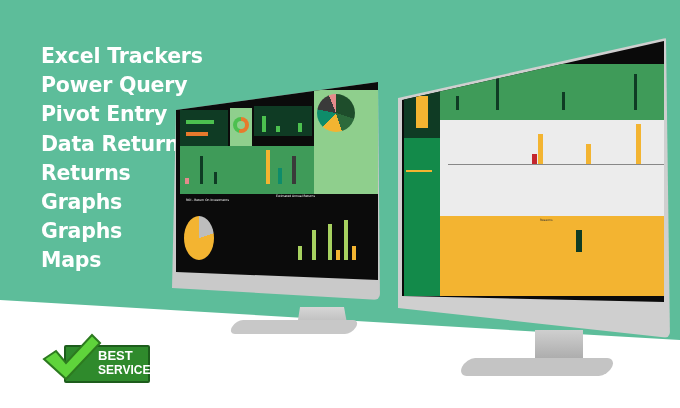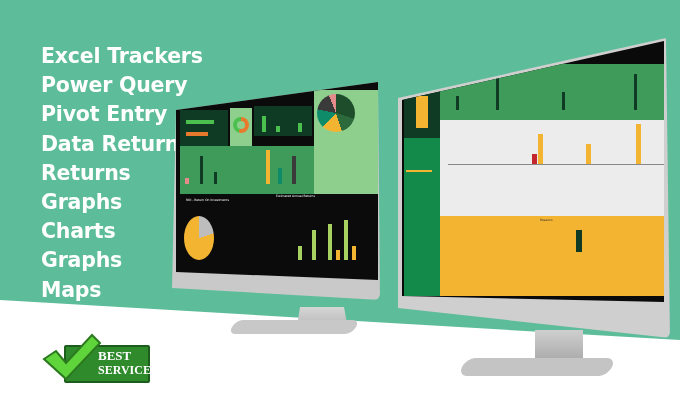--- a/index.html
+++ b/index.html
@@ -2,21 +2,21 @@
 <html><head>
 <meta charset="utf-8">
 <style>
 *{box-sizing:border-box;margin:0;padding:0}
 body{width:680px;height:408px;overflow:hidden;font-family:"DejaVu Sans",sans-serif;background:#fff;position:relative}
 .bg{position:absolute;left:0;top:0;width:680px;height:408px;background:#5dbd9a;clip-path:polygon(0 0,680px 0,680px 340px,0 300px)}
 .features{position:absolute;left:41px;top:42px;color:#fff;font-weight:bold;font-size:20.5px;line-height:29.2px;letter-spacing:-0.2px}
 .features div{white-space:nowrap}
 .badge{position:absolute;left:42px;top:333px;width:110px;height:52px}
 .badge-box{position:absolute;left:22px;top:12px;width:86px;height:38px;background:#2f8a2c;border:2px solid #1d5d1c;border-radius:2px}
-.badge-text{position:absolute;left:56px;top:15px;color:#fff;font-weight:bold;font-size:13px;line-height:15px;font-family:Liberation Serif, serif}
+.badge-text{position:absolute;left:56px;top:15px;color:#fff;font-weight:bold;font-size:13px;line-height:15px;font-family:Liberation Sans, sans-serif}
 .badge-text .s{font-size:12px}
 .badge-check{position:absolute;left:0;top:0;width:60px;height:52px}
 
 .mon1{position:absolute;left:172px;top:82px;width:208px;height:220px}
 .m1-frame{position:absolute;left:0;top:0;width:208px;height:218px;background:#c9c9c9;border-radius:6px;clip-path:polygon(4px 28px,206px 0,208px 218px,0 206px)}
 .m1-screen{position:absolute;left:0;top:0;width:208px;height:200px;background:#0b0b0b;clip-path:polygon(4px 28px,206px 0,206px 198px,4px 190px)}
 .m1-stand{position:absolute;left:292px;top:307px;width:60px;height:30px;background:linear-gradient(#d6d6d6,#a9a9a9);clip-path:polygon(8px 0,52px 0,56px 22px,4px 26px)}
 .m1-base{position:absolute;left:232px;top:320px;width:124px;height:14px;background:#c8c8c8;border-radius:8px;transform:skewX(-30deg)}
 
 .m2-frame{position:absolute;left:398px;top:38px;width:272px;height:300px;background:#cfcfcf;clip-path:polygon(0 60px,268px 0,272px 300px,0 270px);border-radius:6px}
@@ -31,21 +31,20 @@
 
 <div class="bg"></div>
 
 <div class="features">
   <div>Excel Trackers</div>
   <div>Power Query</div>
   <div>Pivot Entry</div>
   <div>Data Return</div>
   <div>Returns</div>
   <div>Graphs</div>
-  <div>Charts</div>
   <div>Graphs</div>
   <div>Maps</div>
 </div>
 
 <div class="badge">
   <div class="badge-box"></div>
   <svg class="badge-check" viewBox="0 0 60 52">
     <polygon points="2,26 14,18 24,30 50,2 58,10 24,46" fill="#5fd43b" stroke="#2c7a1f" stroke-width="2"></polygon>
   </svg>
   <div class="badge-text">

